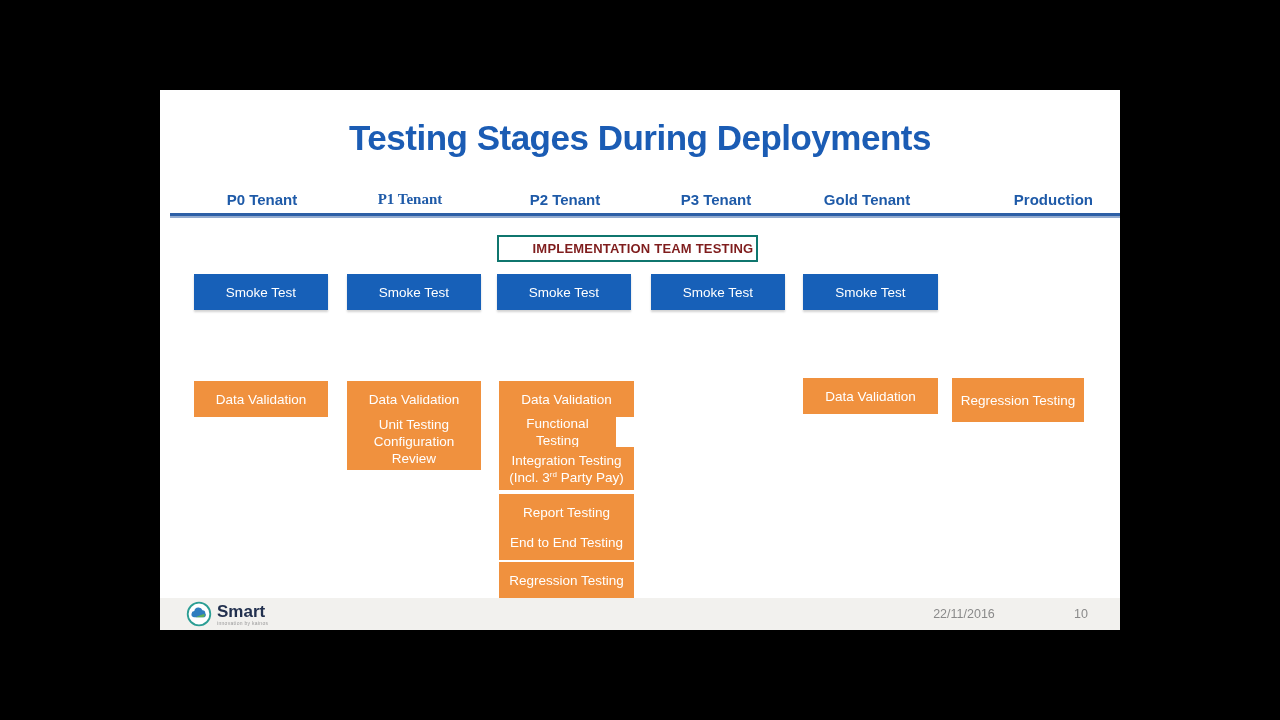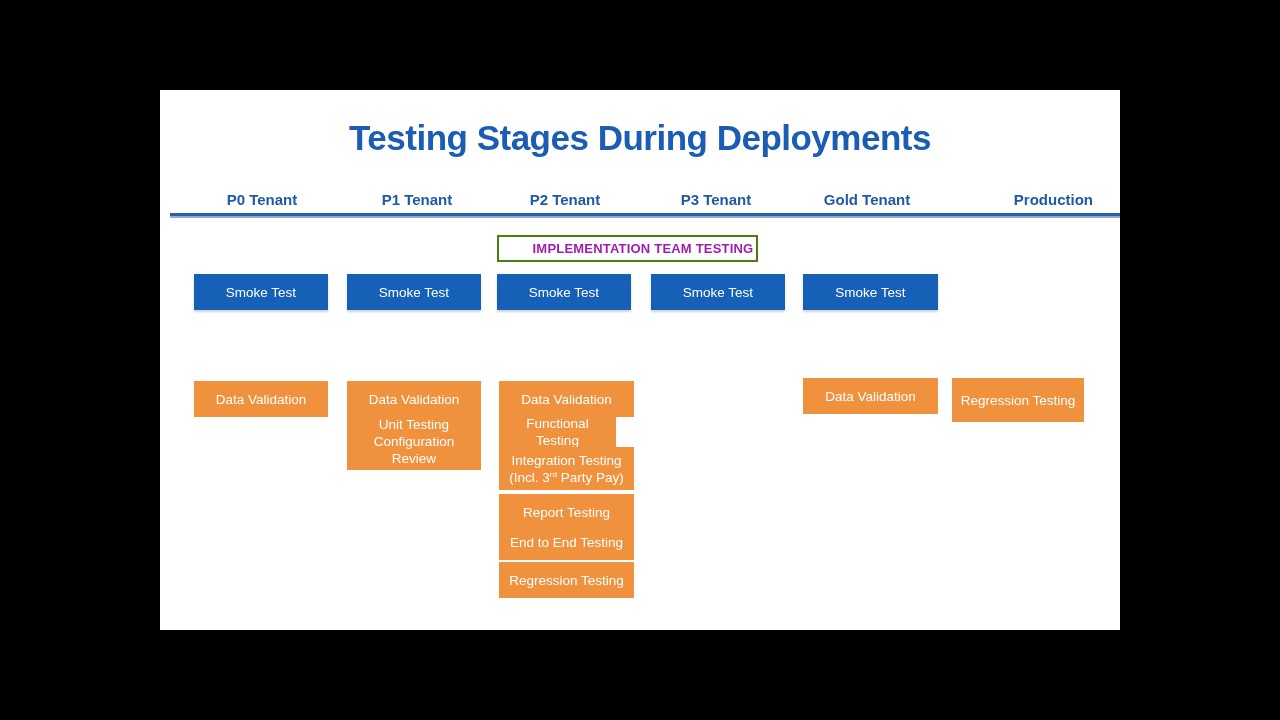--- a/index.html
+++ b/index.html
@@ -14,21 +14,21 @@
 
   .col-header { position:absolute; top:101px; width:150px; text-align:center;
                 font-size:15px; font-weight:700; color:#1E5AA8; }
 
   .divider { position:absolute; left:10px; top:123px; width:950px; height:5px;
              background:linear-gradient(#2D5FA6 0 60%, #93ABCF 60% 100%); }
 
   .outline-box { position:absolute; background:#fff; text-align:center;
                  font-weight:700; font-size:13px; letter-spacing:0.2px;
                  display:flex; align-items:center; justify-content:center; }
-  .outline-blue   { border:2px solid #4d7c0f; color:#a21caf;padding-left:31px; }
+  .outline-blue   { border:2px solid #0f766e; color:#7f1d1d;padding-left:31px; }
   .outline-orange { border:2px solid #E8923A; color:#E8923A; }
 
   .box { position:absolute; color:#ffffff; text-align:center; font-size:13.5px;
          line-height:17px; display:flex; flex-direction:column;
          align-items:center; justify-content:center; padding:18px 6px; }
   .blue   { background:#1760B8; box-shadow:0 2px 2px rgba(0,0,0,0.18); }
   .orange { background:#F0913E; }
   .box sup { font-size:8px; line-height:0; }
 
   .footer { position:absolute; left:0; top:508px; width:960px; height:32px;
@@ -44,21 +44,21 @@
 </style>
 </head>
 <body>
 
 <div class="stage">
   <div class="slide">
 
     <div class="title">Testing Stages During Deployments</div>
 
     <div class="col-header" style="left:27px;">P0 Tenant</div>
-    <div class="col-header" style="left:182px;">P1 Tenant</div>
+    <div class="col-header" style="left:175px;font-family:Liberation Serif, serif;">P1 Tenant</div>
     <div class="col-header" style="left:330px;">P2 Tenant</div>
     <div class="col-header" style="left:481px;">P3 Tenant</div>
     <div class="col-header" style="left:632px;">Gold Tenant</div>
     <div class="col-header" style="left:783px;text-align:right;">Production</div>
 
     <div class="divider"></div>
 
     <div class="outline-box outline-blue" style="left:337px; top:145px; width:261px; height:27px;">IMPLEMENTATION TEAM TESTING</div>
 
     <div class="box blue" style="left:34px;  top:184px; width:134px; height:27px;">Smoke Test</div>
@@ -81,15 +81,30 @@
     </div>
     <div class="box orange" style="left:339px; top:404px; width:135px; height:27px;">Report Testing</div>
     <div class="box orange" style="left:339px; top:434px; width:135px; height:36px;">End to End Testing</div>
     <div class="box orange" style="left:339px; top:472px; width:135px; height:36px;">Regression Testing</div>
 
 
     <div class="box orange" style="left:643px; top:288px; width:135px; height:27px;">Data Validation</div>
 
     <div class="box orange" style="left:792px; top:288px; width:132px; height:44px;">Regression Testing</div>
 
+    <div class="footer">
+      <div class="brand">
+        <svg width="26" height="26" viewBox="0 0 26 26">
+          <circle cx="13" cy="13" r="11.3" fill="#ffffff" stroke="#2B9E94" stroke-width="1.8"></circle>
+          <path d="M7.8 16.2 a3.1 3.1 0 0 1 0.5 -6.1 a4.3 4.3 0 0 1 8.2 -0.9 a3 3 0 0 1 2.8 3 a2.6 2.6 0 0 1 -0.9 4 z" fill="#2F7DBF"></path>
+          <path d="M9.5 16.2 q4 -1.8 8.9 -3.4 a2.8 2.8 0 0 1 -0.8 3.4 z" fill="#63B54E" opacity="0.9"></path>
+        </svg>
+        <div class="brand-text">
+          <div class="brand-name">Smart</div>
+          <div class="brand-tagline">innovation by kainos</div>
+        </div>
+      </div>
+      <div class="footer-date">22/11/2016</div>
+      <div class="footer-page">10</div>
+    </div>
 
   </div>
 </div>
 
 </body></html>

